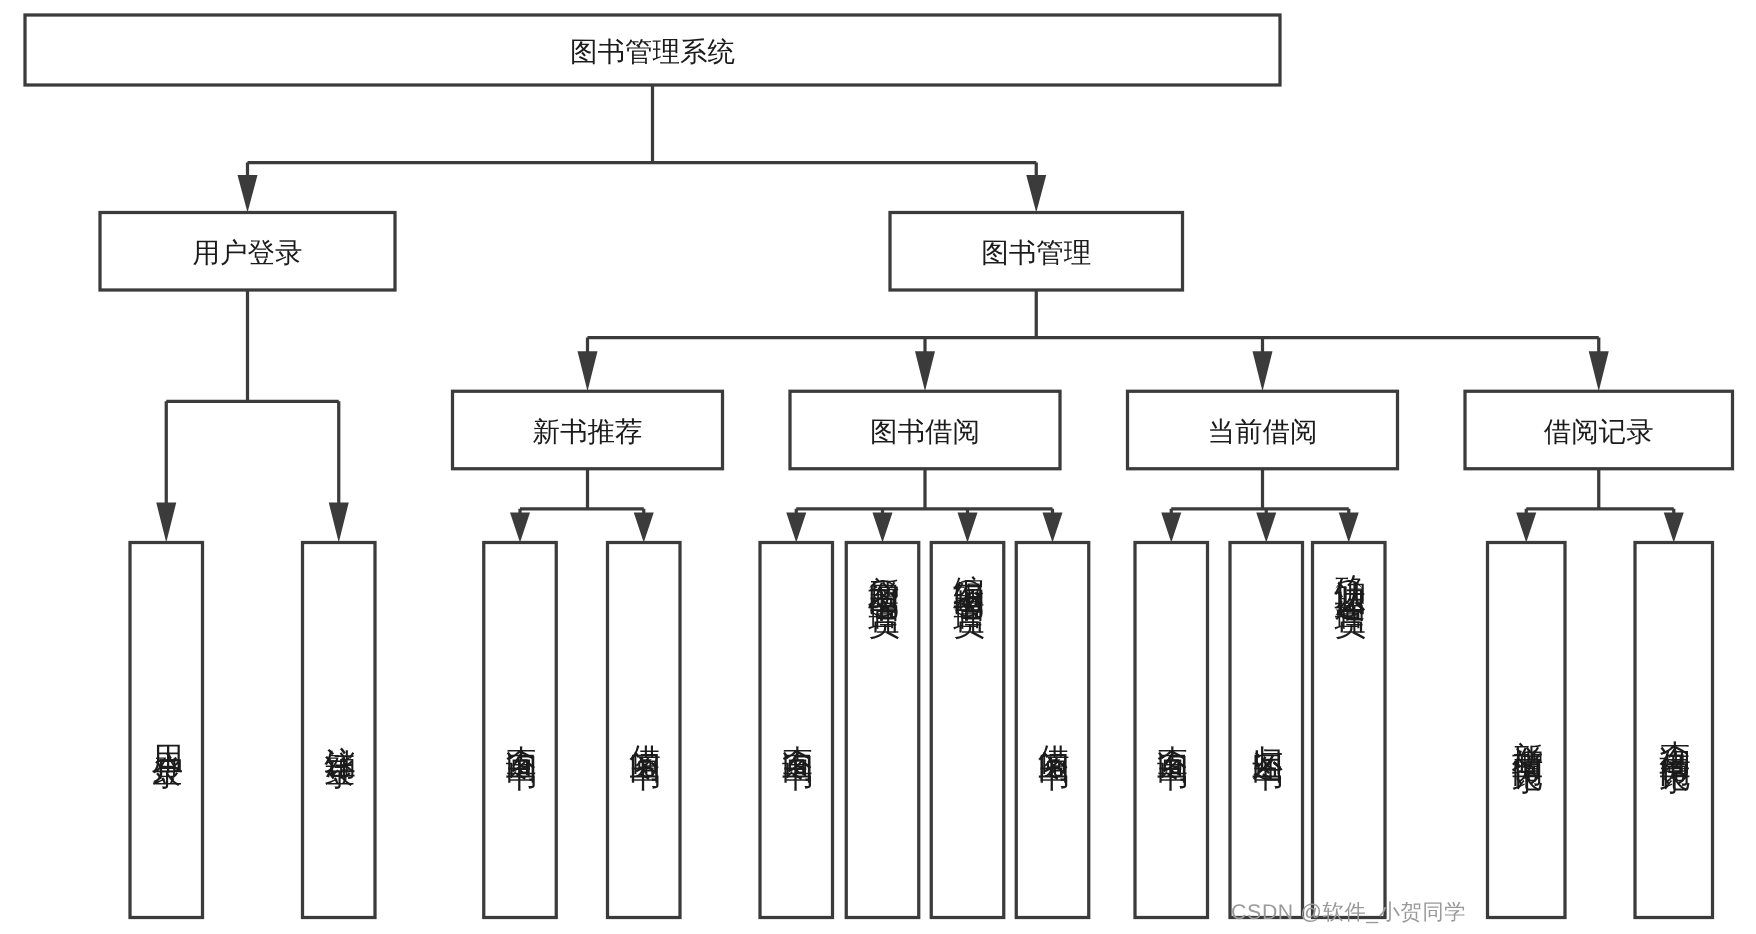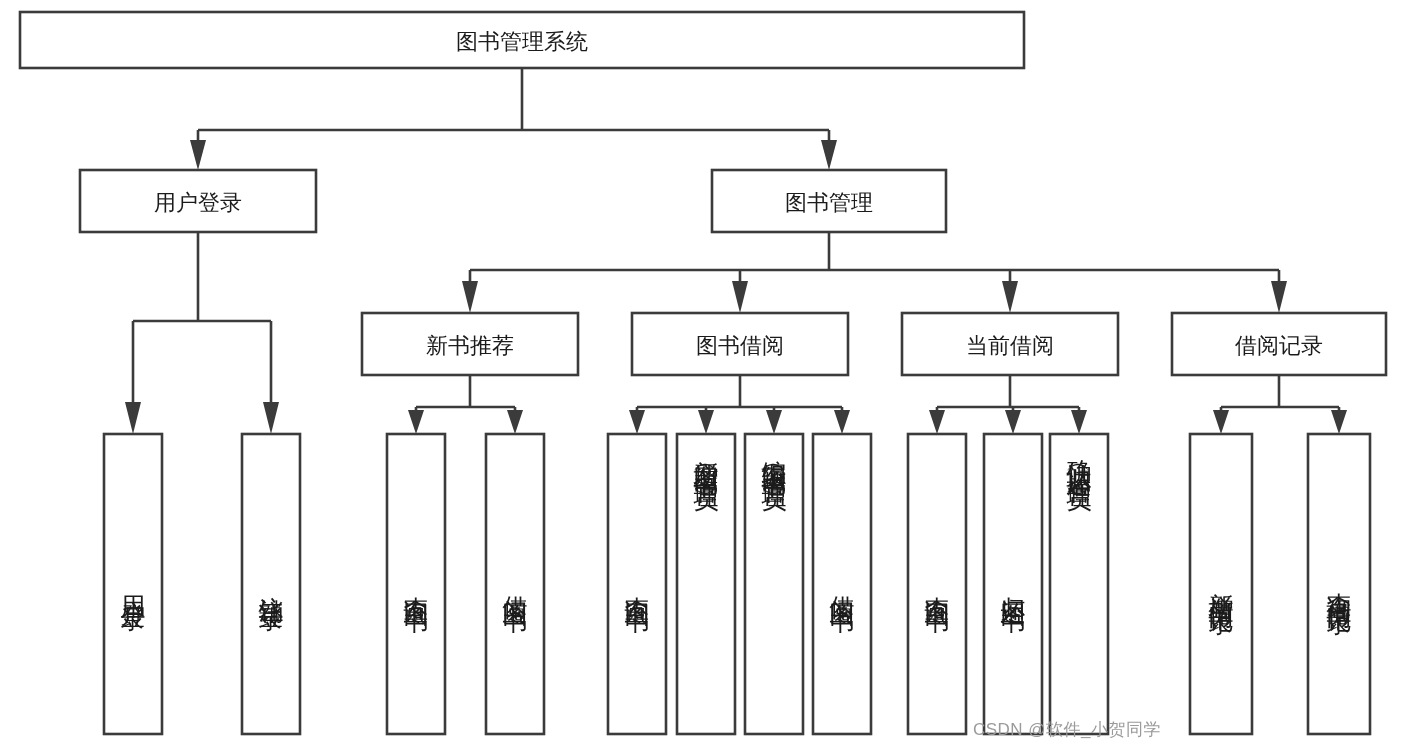--- a/index.html
+++ b/index.html
@@ -63,21 +63,21 @@
     font-family: "Liberation Sans", "DejaVu Sans", sans-serif;
     font-size: 25px;
     line-height: 1;
     letter-spacing: 4px;
     color: #1b1b1b;
     text-align: center;
     white-space: nowrap;
   }
   .watermark {
     position: absolute;
-    right: 12px;
+    right: 0;
     bottom: 6px;
     font-family: "Liberation Sans", "DejaVu Sans", sans-serif;
     font-size: 17px;
     color: #9a9a9a;
     letter-spacing: 0.5px;
     white-space: nowrap;
   }
 </style>
 </head>
 <body>

